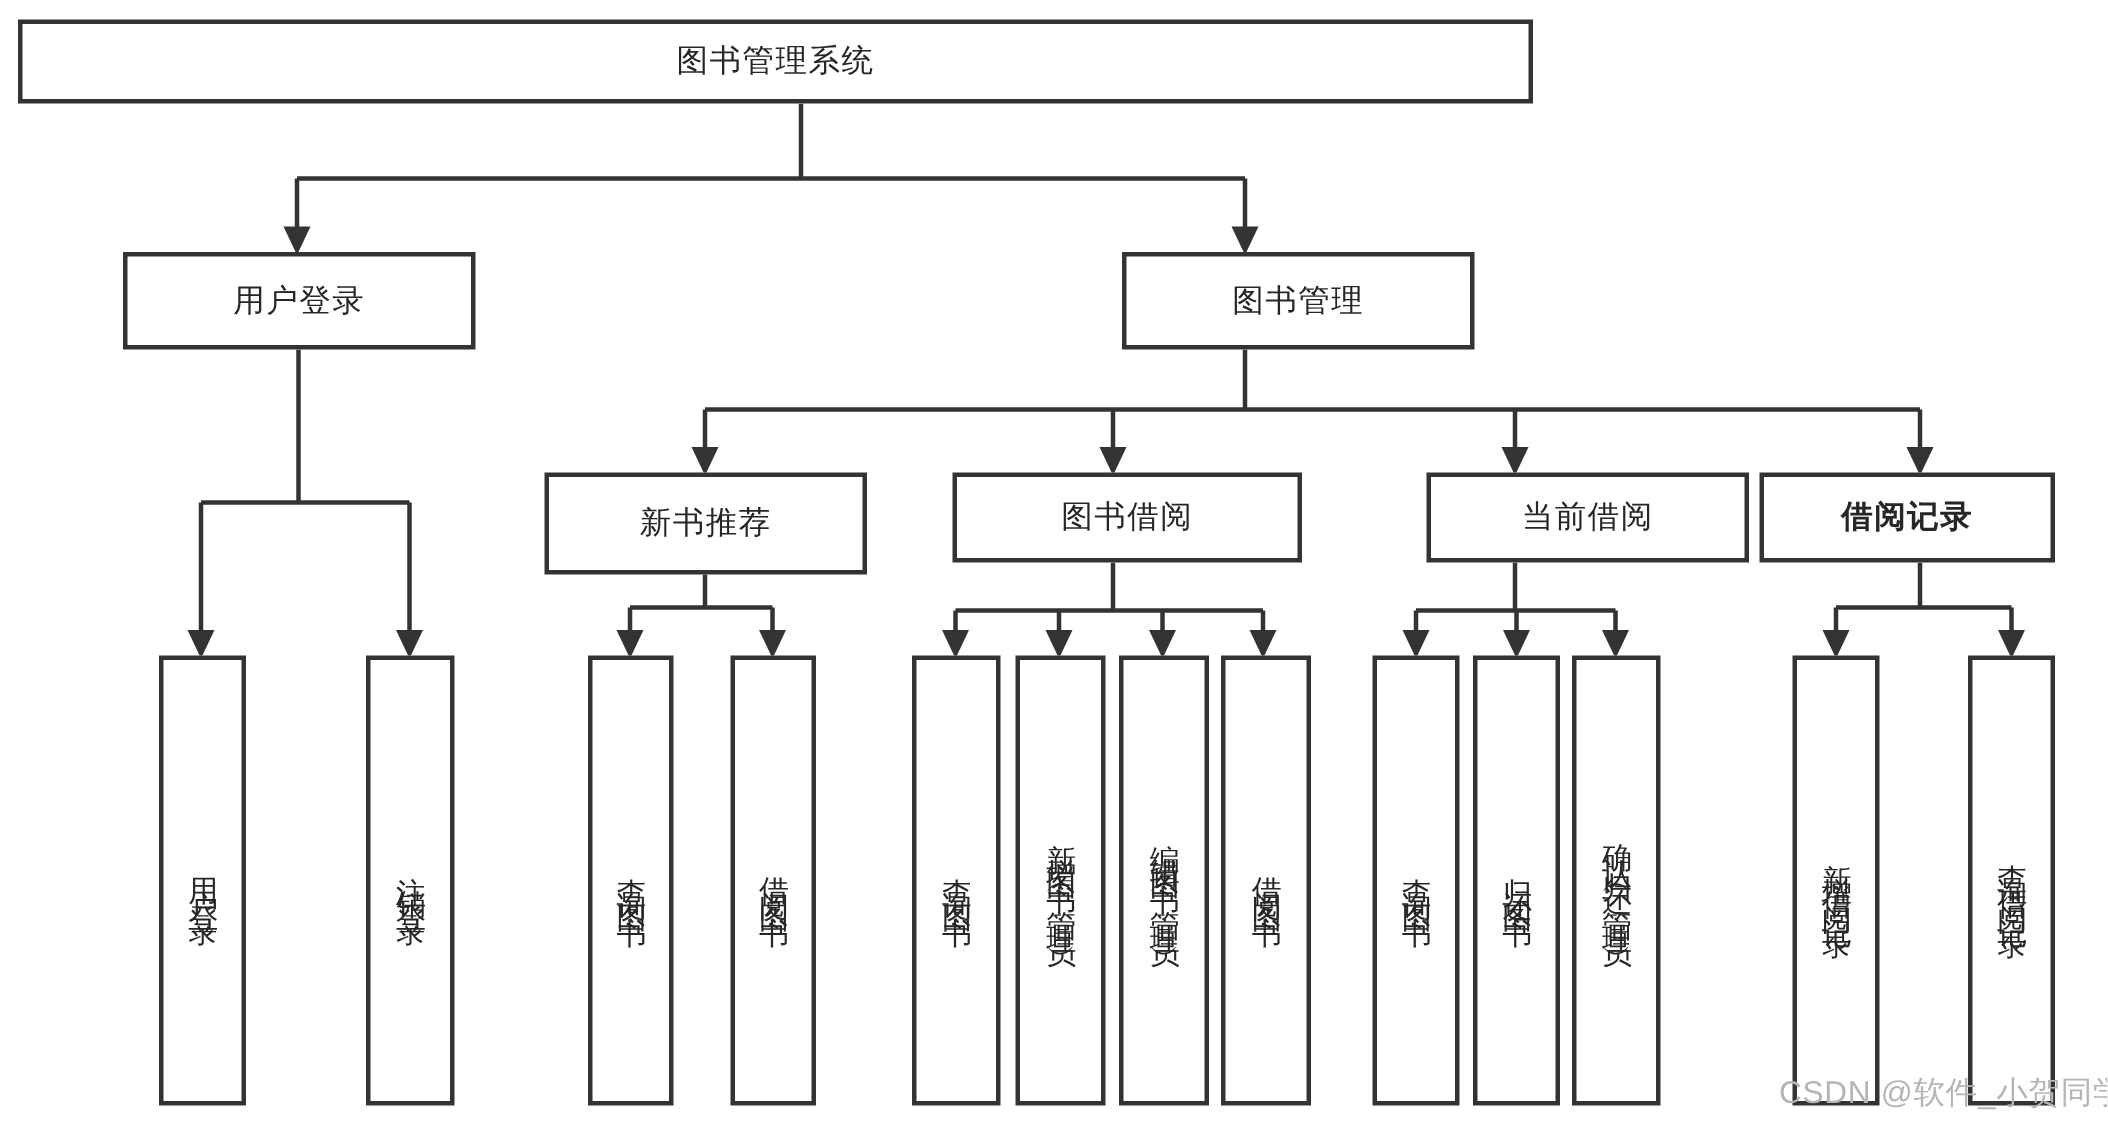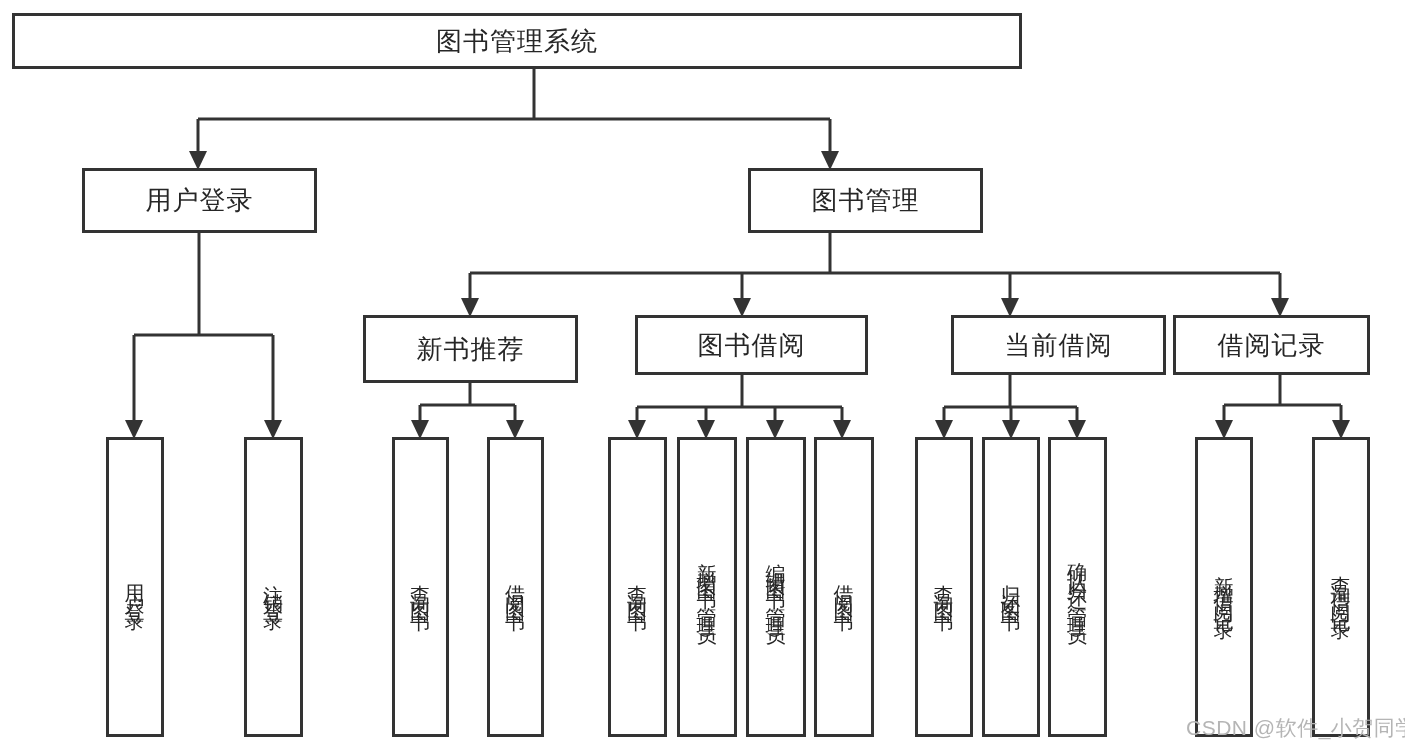--- a/index.html
+++ b/index.html
@@ -14,41 +14,41 @@
   .node{
     position:absolute;
     box-sizing:border-box;
     background:#ffffff;
     border:3px solid #333333;
     color:#262626;
     display:flex;align-items:center;justify-content:center;
     z-index:2;
   }
   .hlabel{
-    font-size:26px;
+    font-size:21px;
     letter-spacing:1px;
     line-height:1.1;
     white-space:nowrap;
   }
   .vlabel{
     writing-mode:vertical-rl;
     text-orientation:mixed;
     font-size:20px;
     letter-spacing:9px;
     line-height:1;
     white-space:nowrap;
   }
   
   .n-root        {left:12px;  top:13px;  width:1010px; height:56px;}
   .n-user-login  {left:82px;  top:168px; width:235px;  height:65px;}
   .n-book-mgmt   {left:712px; top:168px; width:235px;  height:65px;margin-left:36px;}
   .n-new-book    {left:363px; top:315px; width:215px;  height:68px;}
   .n-borrow      {left:635px; top:315px; width:233px;  height:60px;}
   .n-current     {left:903px; top:315px; width:215px;  height:60px;margin-left:48px;}
-  .n-records     {left:1173px;top:315px; width:197px;  height:60px;}
+  .n-records     {left:1173px;top:315px; width:197px;  height:60px;font-weight:bold;}
   .leaf          {top:437px;  height:300px;}
   .n-login       {left:106px; width:58px;}
   .n-logout      {left:244px; width:59px;}
   .n-q1          {left:392px; width:57px;}
   .n-b1          {left:487px; width:57px;}
   .n-q2          {left:608px; width:59px;}
   .n-add-book    {left:677px; width:60px;}
   .n-edit-book   {left:746px; width:60px;}
   .n-b2          {left:814px; width:60px;}
   .n-q3          {left:915px; width:58px;}

